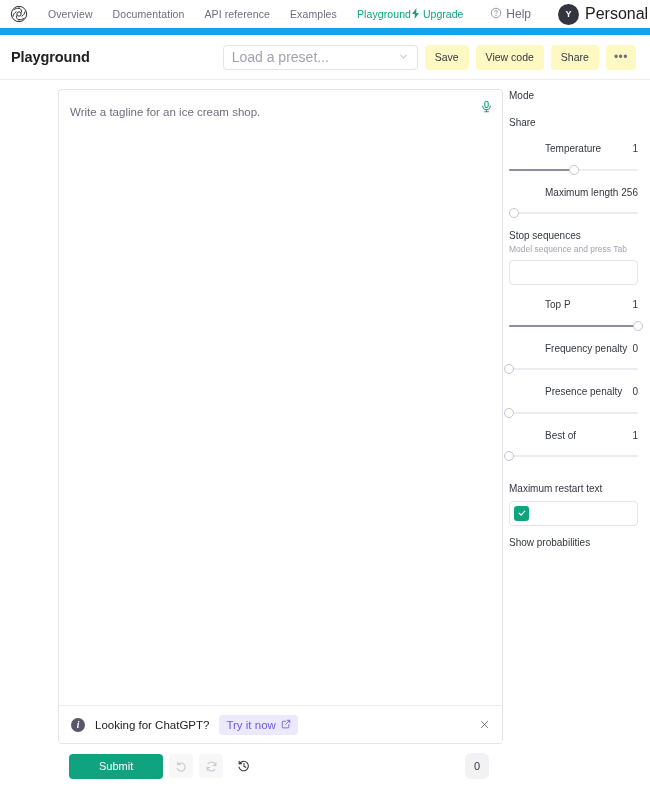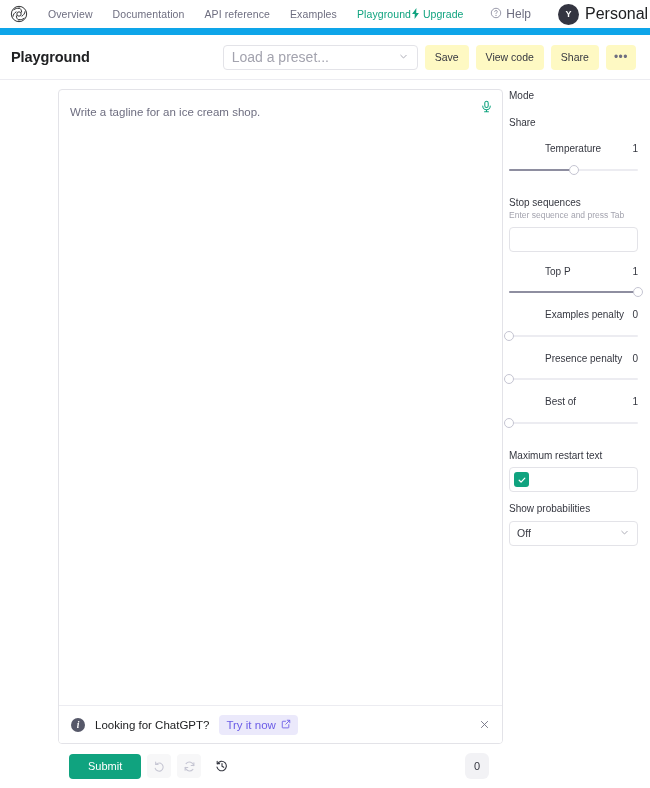--- a/index.html
+++ b/index.html
@@ -146,21 +146,21 @@
   }
 
   
   .bottombar {
     height: 44px;
     display: flex; align-items: center;
     padding: 0 14px 0 11px;
     flex: 0 0 auto;
   }
   .submit-btn {
-    height: 25px; padding: 0 19px;
+    height: 25px; padding: 0 30px;
     background: #10a37f; color: #fff;
     border: none; border-radius: 4px;
     font-size: 11px; font-family: inherit;
     cursor: pointer;
   }
   .icon-btn {
     width: 24px; height: 24px; margin-left: 6px;
     background: #f7f7f8; border: none; border-radius: 4px;
     display: flex; align-items: center; justify-content: center;
     cursor: pointer;
@@ -375,26 +375,37 @@
       </div>
       <div class="slider">
         <div class="slider-track"></div>
         <div class="slider-fill" style="width:50%"></div>
         <div class="slider-thumb" style="left:50%"></div>
       </div>
     </div>
 
     <div class="gap-sm"></div>
 
+    <div class="field">
+      <div class="field-label-row">
+        <span class="field-label">Maximum length</span>
+        <span class="field-value">256</span>
+      </div>
+      <div class="slider">
+        <div class="slider-track"></div>
+        <div class="slider-fill" style="width:4%"></div>
+        <div class="slider-thumb" style="left:4%"></div>
+      </div>
+    </div>
 
     <div class="gap-sm"></div>
 
     <div class="field">
       <div class="field-label">Stop sequences</div>
-      <div class="field-sub">Enter sequence and press Tab</div>
+      <div class="field-sub">Model sequence and press Tab</div>
       <div class="text-input">
         <span class="select-text"></span>
       </div>
     </div>
 
     <div class="gap-md"></div>
 
     <div class="field">
       <div class="field-label-row">
         <span class="field-label">Top P</span>
@@ -404,21 +415,21 @@
         <div class="slider-track"></div>
         <div class="slider-fill" style="width:100%"></div>
         <div class="slider-thumb" style="left:100%"></div>
       </div>
     </div>
 
     <div class="gap-sm"></div>
 
     <div class="field">
       <div class="field-label-row">
-        <span class="field-label">Examples penalty</span>
+        <span class="field-label">Frequency penalty</span>
         <span class="field-value">0</span>
       </div>
       <div class="slider">
         <div class="slider-track"></div>
         <div class="slider-fill" style="width:0%"></div>
         <div class="slider-thumb" style="left:0%"></div>
       </div>
     </div>
 
     <div class="gap-sm"></div>
@@ -462,24 +473,16 @@
               <path d="M3.5 8.4l3 3 6-6.4" stroke-linecap="round" stroke-linejoin="round"></path>
             </svg>
         </div>
       </div>
     </div>
 
     <div class="gap-sm"></div>
 
     <div class="field">
       <div class="field-label">Show probabilities</div>
-      <div class="select-box">
-        <span class="select-text">Off</span>
-        <span class="select-chev">
-          <svg width="11" height="11" viewBox="0 0 16 16" fill="none" stroke="#a3a3ae" stroke-width="1.3">
-              <path d="M4 6.2l4 4 4-4" stroke-linecap="round"></path>
-            </svg>
-        </span>
-      </div>
     </div>
 
   </div>
 </div>
 
 </body></html>

